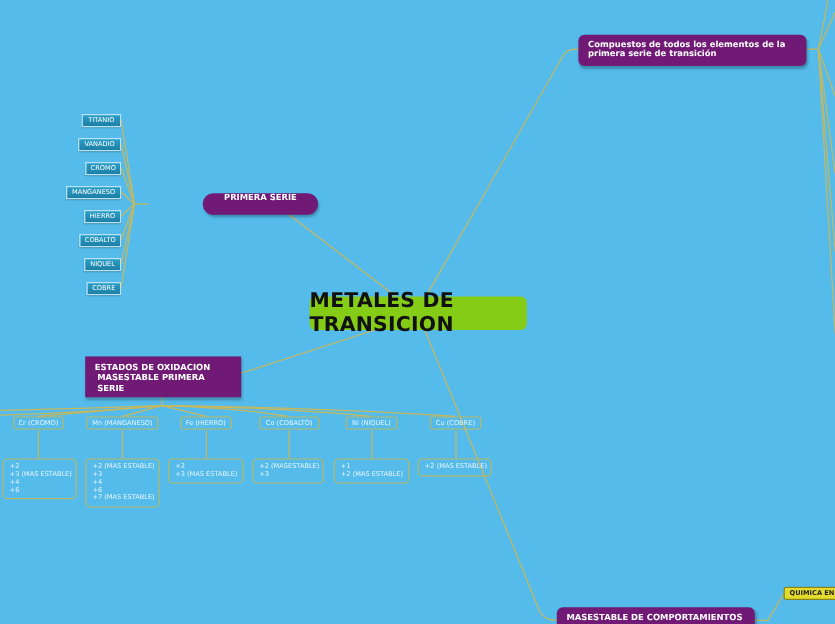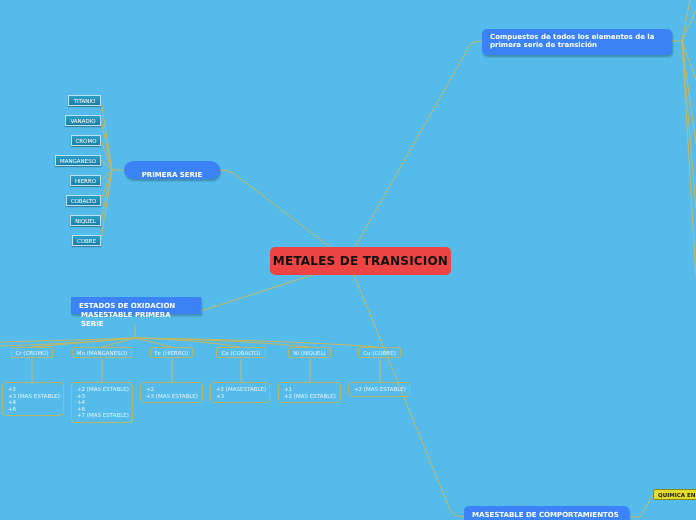--- a/index.html
+++ b/index.html
@@ -1,23 +1,23 @@
 <!DOCTYPE html>
 <html><head>
 <meta charset="utf-8">
 <style>
   html, body { margin:0; padding:0; }
   body { width:696px; height:520px; overflow:hidden; background:#54BBEA; position:relative; font-family:"DejaVu Sans", sans-serif; }
   #canvas { position:absolute; left:0; top:0; width:696px; height:520px; }
   svg.links { position:absolute; left:0; top:0; }
   .node { position:absolute; box-sizing:border-box; }
-  .central { left:258px; top:247px; width:181px; height:28px; background:#ef4444; border-radius:5px;
-    font-weight:bold; font-size:12px; color:#111; display:flex; align-items:center; justify-content:center; letter-spacing:0.2px;margin-left:12px; }
-  .red { background:#3b82f6; color:#fff; font-weight:bold; font-size:7px; box-shadow:1px 2px 2px rgba(0,0,0,0.25); }
-  .pill { border-radius:12px; display:flex; align-items:flex-end; justify-content:center; }
+  .central { left:258px; top:247px; width:181px; height:28px; background:#84cc16; border-radius:5px;
+    font-weight:bold; font-size:17px; color:#111; display:flex; align-items:center; justify-content:center; letter-spacing:0.2px; }
+  .red { background:#701a75; color:#fff; font-weight:bold; font-size:7px; box-shadow:1px 2px 2px rgba(0,0,0,0.25); }
+  .pill { border-radius:12px; display:flex; align-items:flex-start; justify-content:center;margin-left:45px; }
   .box-r { border-radius:5px; padding:4px 8px; line-height:8px; }
   .sq { border-radius:0; padding:5px 8px; line-height:9px; }
   .elem { background:linear-gradient(#2b9fc7,#1d7fa6); border:1px solid #b9e3f3; color:#fff; font-size:5.5px;
     display:flex; align-items:center; justify-content:center; height:11px; box-shadow:0 1px 1px rgba(0,0,0,0.3); }
   .ox { border:1px solid #b7b867; color:#e9f6ff; font-size:5.5px; border-radius:2px; display:flex; align-items:center; justify-content:center; height:11px; }
   .oxval { border:1px solid #b7b867; color:#e9f6ff; font-size:5.5px; border-radius:4px; padding:3px 5px; line-height:6.5px; white-space:pre; }
   .yellow { background:#E3DC2A; border:1px solid #8a8420; color:#222; font-size:5.5px; font-weight:bold; border-radius:2px; height:11px; display:flex; align-items:center; padding-left:4px; white-space:nowrap; overflow:hidden; }
 </style>
 </head>
 <body>
@@ -79,21 +79,21 @@
   </div>
 
   <div class="node red box-r" style="left:482px;top:29px;width:190px;height:26px;">
     <span>Compuestos de todos los elementos de la primera serie de transición</span>
   </div>
 
   <div class="node red pill" style="left:124px;top:161px;width:96px;height:18px;">
     <span>PRIMERA SERIE</span>
   </div>
 
-  <div class="node red sq" style="left:71px;top:297px;width:130px;height:17px;">
+  <div class="node red sq" style="left:71px;top:297px;width:130px;height:34px;">
     <div>ESTADOS DE OXIDACION</div>
     <div style="padding-left:2px;">MASESTABLE PRIMERA SERIE</div>
   </div>
 
   <div class="node red box-r" style="left:464px;top:506px;width:165px;height:20px;padding-top:5px;">
     <span>MASESTABLE DE COMPORTAMIENTOS</span>
   </div>
 
   <div class="node yellow" style="left:653px;top:489px;width:50px;">
     <span>QUIMICA EN S</span>

